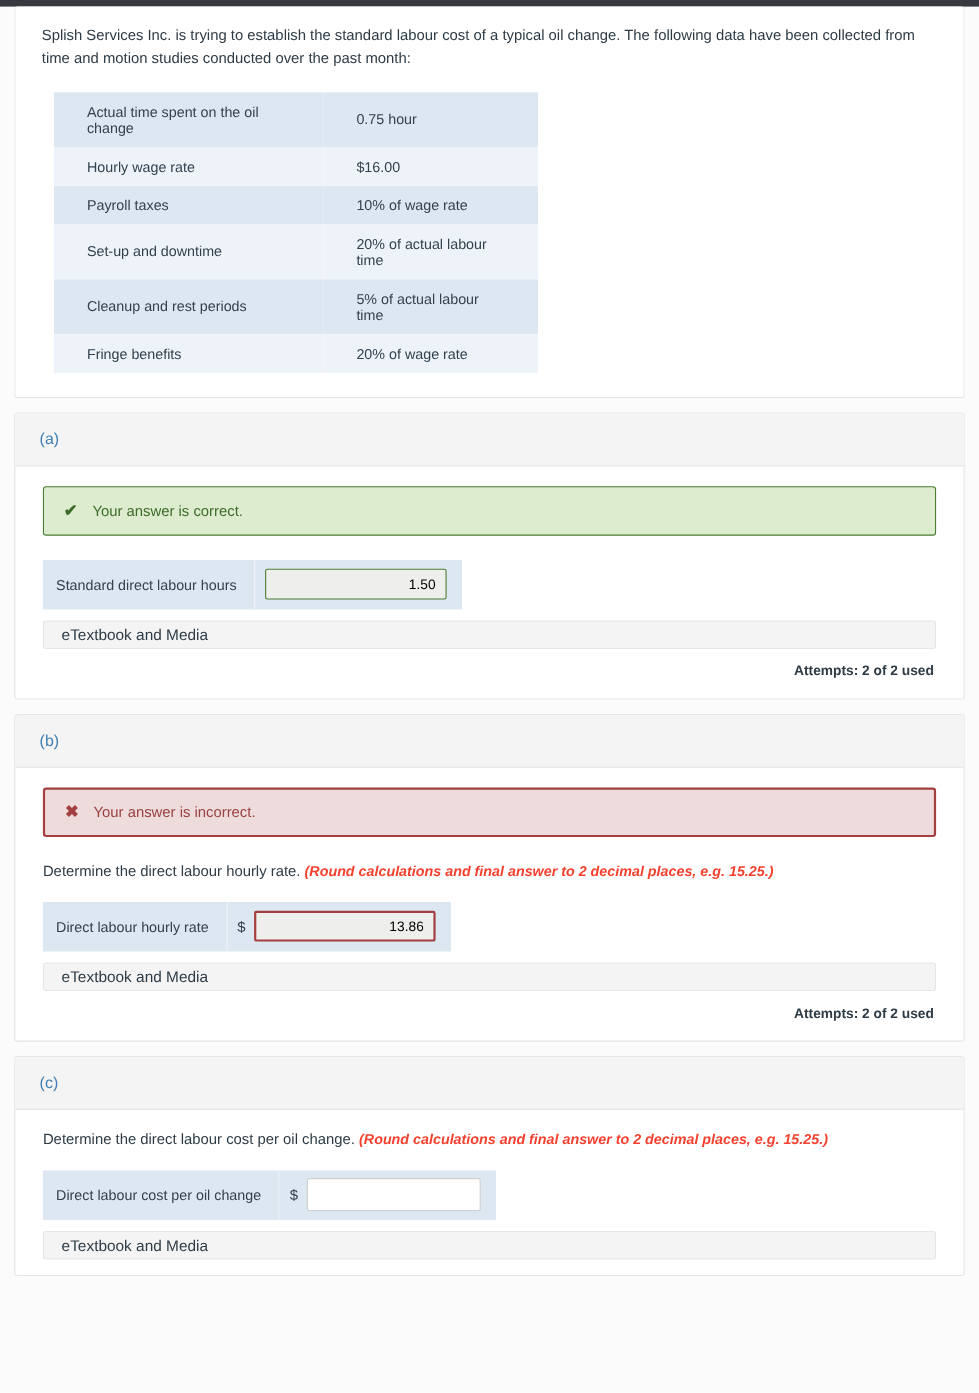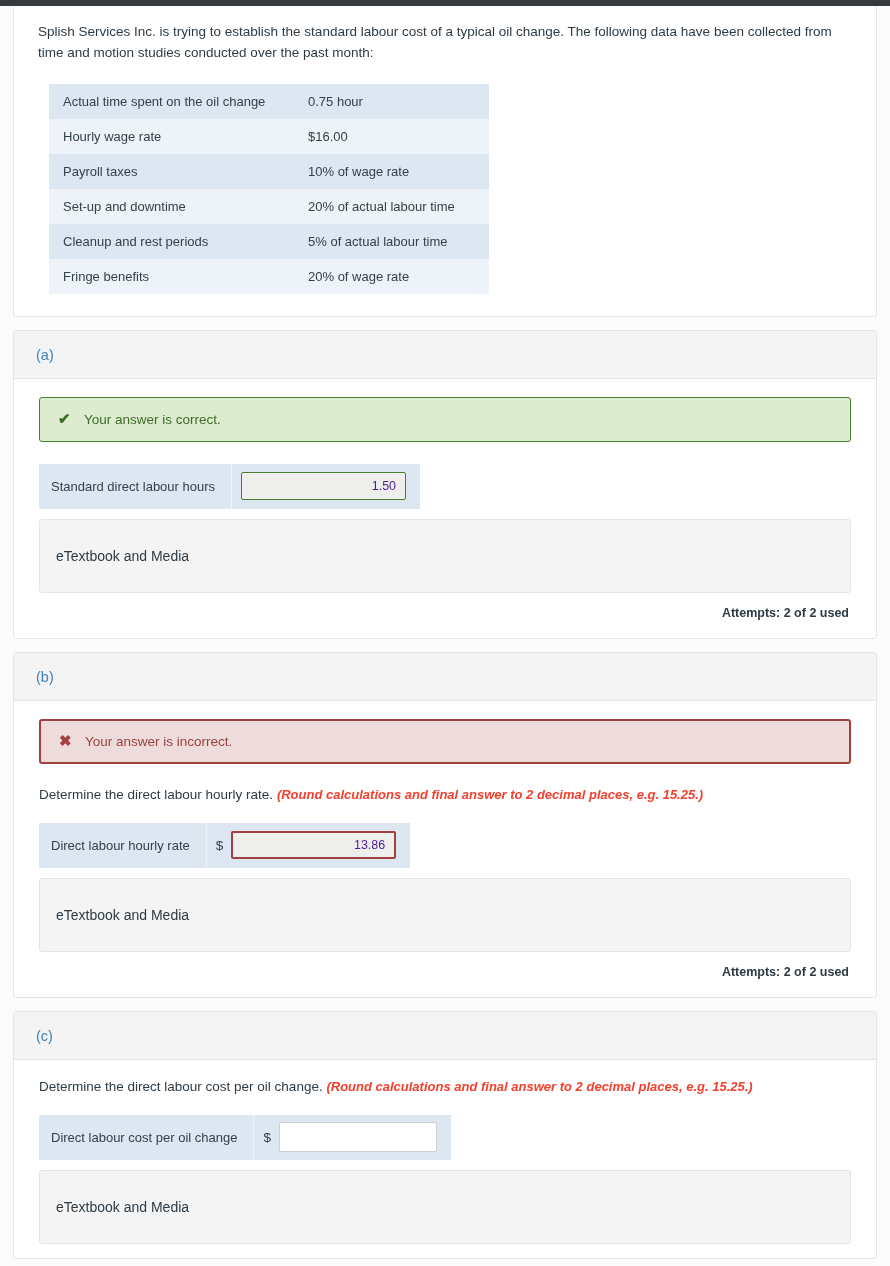--- a/index.html
+++ b/index.html
@@ -50,21 +50,21 @@
   }
   
   .data-table {
     border-collapse: collapse;
     width: 440px;
     margin-left: 11px;
   }
   .data-table td {
     font-size: 13px;
     color: #33414d;
-    padding: 10px 14px;
+    padding: 10px 30px;
     height: 34px;
     vertical-align: middle;
   }
   .data-table td.label-col { width: 245px; }
   .data-table tr.odd td { background: #dde7f2; }
   .data-table tr.even td { background: #eef3f9; }
 
   
   .part-head {
     background: #f4f4f4;
@@ -148,21 +148,21 @@
   .dollar {
     font-size: 13.5px;
     color: #33414d;
     margin-right: 8px;
   }
   .ans-input {
     width: 165px;
     height: 28px;
     font-family: "Liberation Sans", sans-serif;
     font-size: 12.5px;
-    color: #4c1d95;
+    color: #000000;
     text-align: right;
     padding: 0 9px;
     background: #eeeeec;
     border: 1px solid #4b7d31;
     border-radius: 2px;
     outline: none;
   }
   .ans-input.err {
     border: 2px solid #a33f3f;
   }
@@ -174,21 +174,21 @@
   }
 
   
   .etextbook {
     display: block;
     width: 100%;
     text-align: left;
     background: #f4f4f4;
     border: 1px solid #e3e5e8;
     border-radius: 3px;
-    padding: 28px 16px;
+    padding: 4px 16px;
     font-family: "Liberation Sans", sans-serif;
     font-size: 14px;
     color: #2e3b45;
     cursor: pointer;
   }
   .attempts {
     text-align: right;
     font-size: 12.5px;
     font-weight: bold;
     color: #2e3b45;

